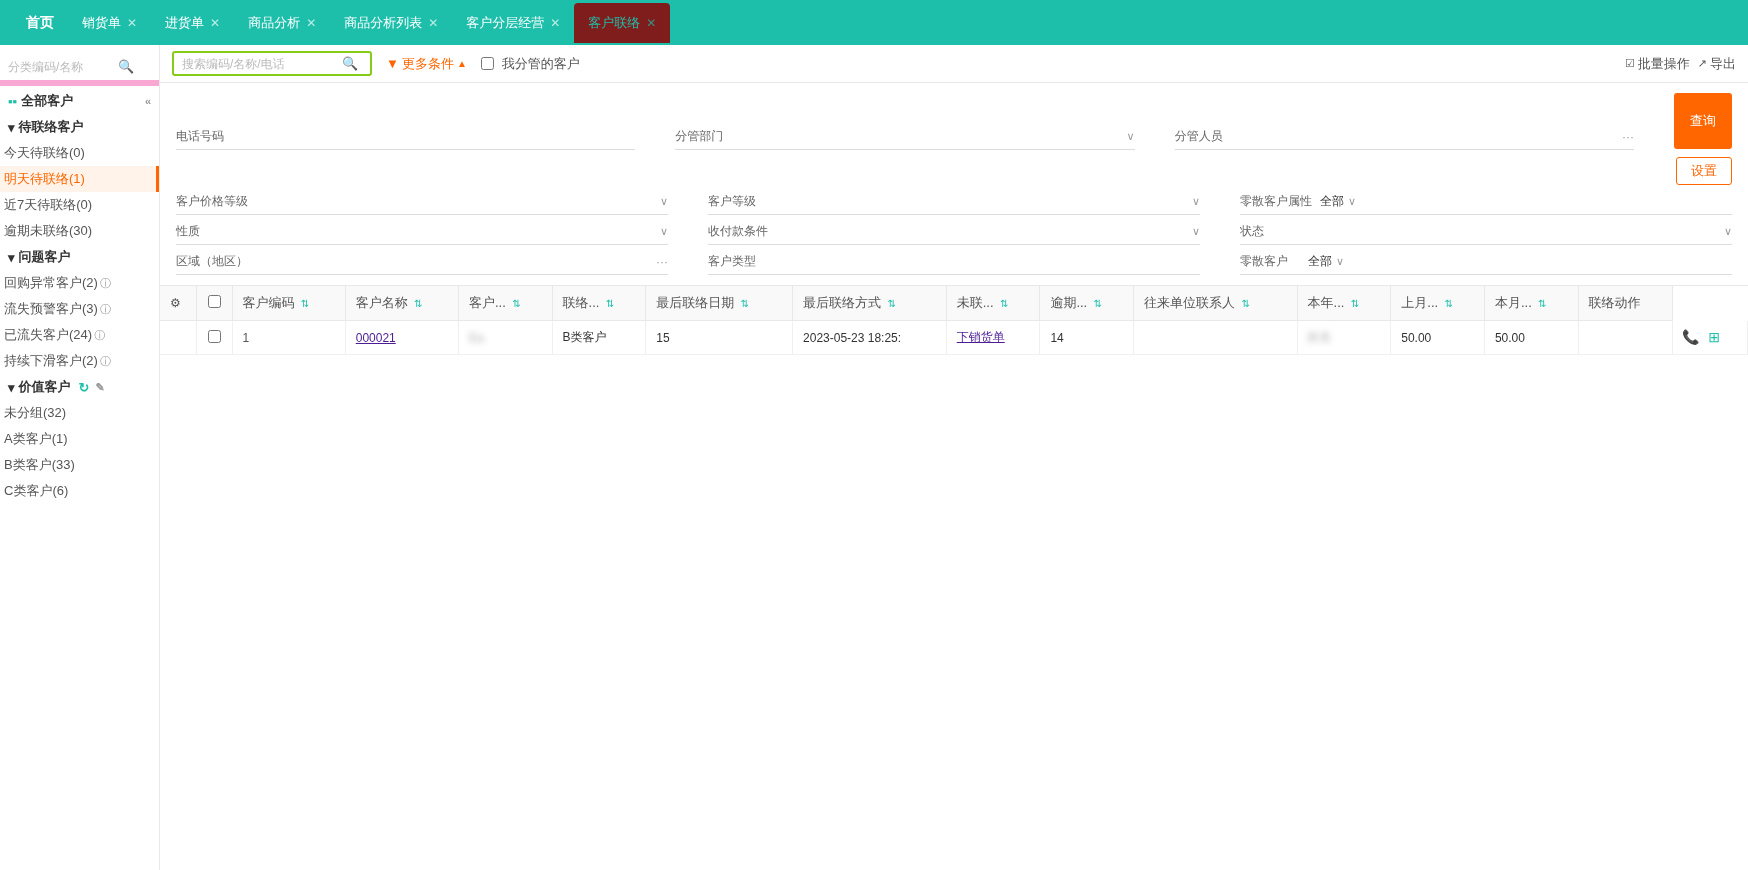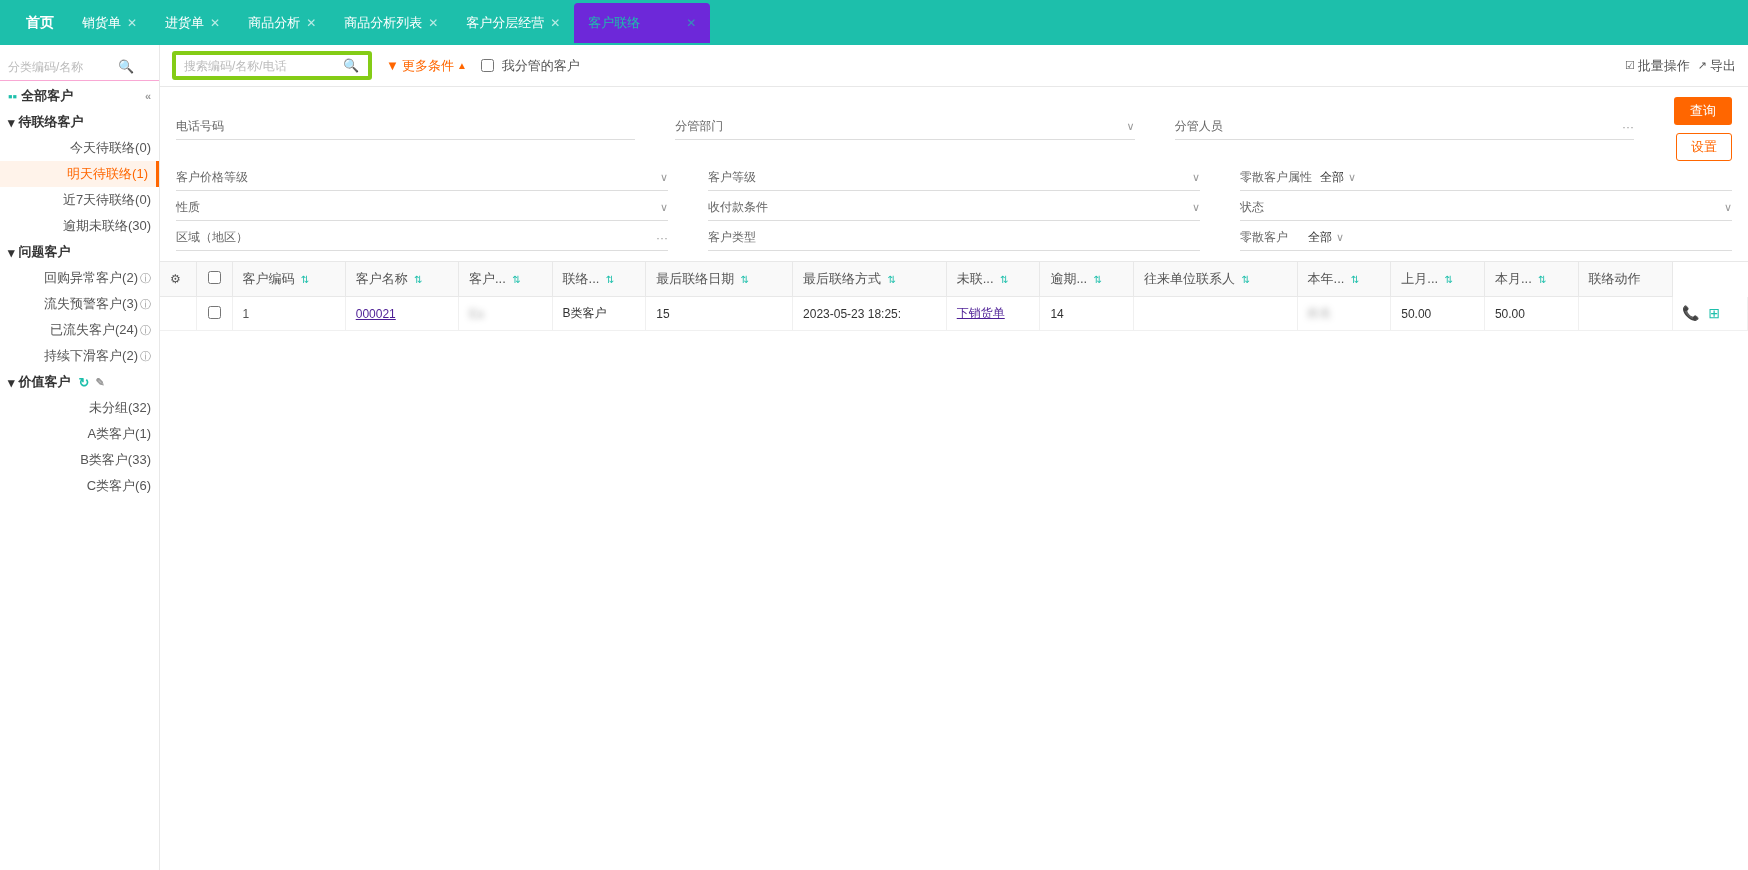--- a/index.html
+++ b/index.html
@@ -1,64 +1,64 @@
 <!DOCTYPE html>
 <html><head>
   <meta charset="utf-8">
   <style>
     * { box-sizing: border-box; margin: 0; padding: 0; font-family: "Microsoft YaHei", "SimHei", sans-serif; font-size: 13px; }
     body { background: #f5f5f5; overflow: hidden; width: 1748px; height: 870px; }
 
     
     .top-nav { background: #1dbfab; height: 45px; display: flex; align-items: center; padding: 0 12px; gap: 0; }
     .nav-item { color: #fff; padding: 0 14px; height: 40px; display: flex; align-items: center; cursor: pointer; font-size: 14px; white-space: nowrap; }
-    .nav-item.active { background: #6d28d9; color: #1dbfab; border-radius: 4px 4px 0 0; gap: 40px; }
+    .nav-item.active { background: #7f1d1d; color: #1dbfab; border-radius: 4px 4px 0 0; }
     .nav-item .close-x { margin-left: 6px; font-size: 12px; opacity: 0.7; }
     .nav-home { font-weight: bold; }
 
     
     .main-layout { display: flex; height: 830px; }
 
     
     .sidebar { width: 160px; background: #fff; border-right: 1px solid #e8e8e8; overflow-y: auto; padding: 8px 0; flex-shrink: 0; }
-    .sidebar-search { padding: 6px 8px; display: flex; align-items: center; border-bottom: 1px solid #f9a8d4; }
+    .sidebar-search { padding: 6px 8px; display: flex; align-items: center; border-bottom: 6px solid #f9a8d4; }
     .sidebar-search input { border: none; outline: none; width: 110px; font-size: 12px; color: #333; background: transparent; }
     .sidebar-search input::placeholder { color: #bbb; }
     .sidebar-search-icon { color: #999; cursor: pointer; }
 
     .sidebar-section-title { display: flex; align-items: center; padding: 6px 8px 4px 8px; font-weight: bold; color: #333; font-size: 13px; }
     .sidebar-section-title .collapse-icon { margin-left: auto; color: #999; cursor: pointer; font-size: 11px; }
-    .sidebar-item { padding: 4px 8px 4px 16px; cursor: pointer; color: #555; font-size: 12px; display: flex; align-items: center; justify-content: flex-end; }
+    .sidebar-item { padding: 4px 8px 4px 4px; cursor: pointer; color: #555; font-size: 12px; display: flex; align-items: center; }
     .sidebar-item.active { background: #fff3ea; color: #f60; border-right: 3px solid #f60; }
     .sidebar-subsection { padding: 4px 8px; color: #333; font-size: 12px; font-weight: bold; display: flex; align-items: center; gap: 4px; }
 
     
     .content { flex: 1; display: flex; flex-direction: column; overflow: hidden; }
 
     
     .toolbar { background: #fff; padding: 6px 12px; display: flex; align-items: center; gap: 8px; border-bottom: 1px solid #e8e8e8; }
-    .toolbar-search { display: flex; align-items: center; border: 4px solid #84cc16; border-radius: 3px; padding: 3px 8px; width: 200px; }
+    .toolbar-search { display: flex; align-items: center; border: 2px solid #84cc16; border-radius: 3px; padding: 3px 8px; width: 200px; }
     .toolbar-search input { border: none; outline: none; width: 160px; font-size: 12px; color: #555; }
     .toolbar-search input::placeholder { color: #bbb; }
     .toolbar-more-btn { display: flex; align-items: center; gap: 3px; color: #f60; cursor: pointer; font-size: 12px; border: none; background: none; padding: 3px 6px; }
     .toolbar-checkbox-wrap { display: flex; align-items: center; gap: 8px; font-size: 12px; color: #555; cursor: pointer; }
     .toolbar-right { margin-left: auto; display: flex; align-items: center; gap: 8px; }
     .toolbar-btn-text { font-size: 12px; color: #555; cursor: pointer; display: flex; align-items: center; gap: 3px; }
 
     
     .filter-area { background: #fff; padding: 10px 16px; border-bottom: 1px solid #e8e8e8; }
     .filter-row { display: flex; align-items: center; margin-bottom: 8px; gap: 0; }
     .filter-row:last-child { margin-bottom: 0; }
     .filter-item { display: flex; align-items: center; flex: 1; min-width: 0; border-bottom: 1px solid #ddd; margin-right: 40px; padding-bottom: 4px; }
     .filter-item:last-child { margin-right: 0; }
     .filter-label { color: #666; font-size: 12px; white-space: nowrap; margin-right: 8px; min-width: 60px; }
     .filter-input { flex: 1; border: none; outline: none; font-size: 12px; color: #333; background: transparent; }
     .filter-chevron { color: #999; font-size: 11px; cursor: pointer; flex-shrink: 0; }
     .filter-dots { color: #999; font-size: 12px; cursor: pointer; flex-shrink: 0; }
-    .btn-query { background: #f60; color: #fff; border: none; border-radius: 3px; padding: 5px 16px; cursor: pointer; font-size: 13px; white-space: nowrap; }
+    .btn-query { background: #f60; color: #fff; border: none; border-radius: 3px; padding: 19px 16px; cursor: pointer; font-size: 13px; white-space: nowrap; }
     .btn-settings { background: #fff; color: #f60; border: 1px solid #f60; border-radius: 3px; padding: 4px 14px; cursor: pointer; font-size: 13px; white-space: nowrap; margin-top: 4px; }
     .filter-actions { display: flex; flex-direction: column; align-items: flex-end; gap: 4px; flex-shrink: 0; }
 
     
     .table-area { flex: 1; overflow: auto; background: #fff; }
     table { width: 100%; border-collapse: collapse; }
     thead tr { background: #f9f9f9; }
     th { padding: 8px 10px; text-align: left; font-weight: normal; color: #555; font-size: 12px; border-bottom: 1px solid #e8e8e8; white-space: nowrap; border-right: 1px solid #e8e8e8; }
     td { padding: 8px 10px; font-size: 12px; color: #333; border-bottom: 1px solid #f0f0f0; border-right: 1px solid #f0f0f0; white-space: nowrap; }
     .col-check { width: 36px; text-align: center; }

